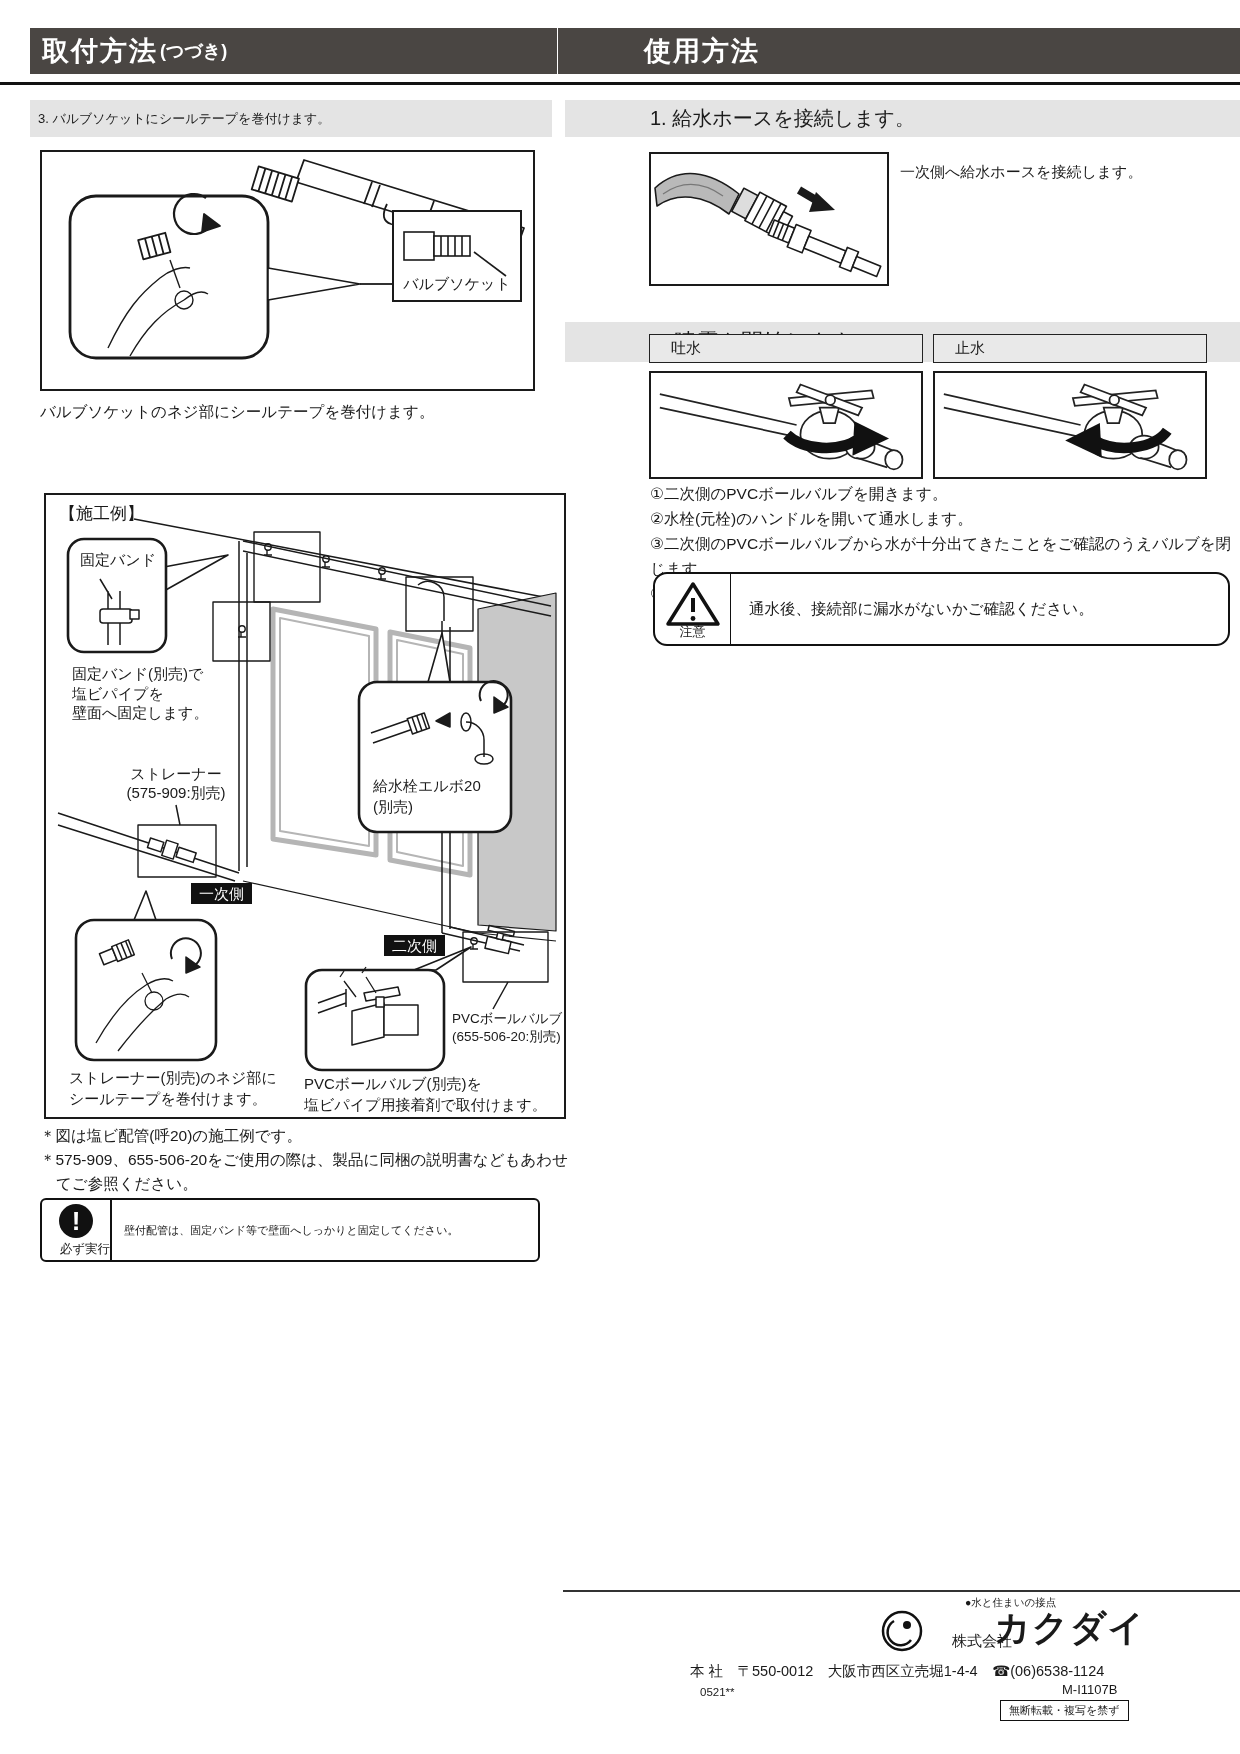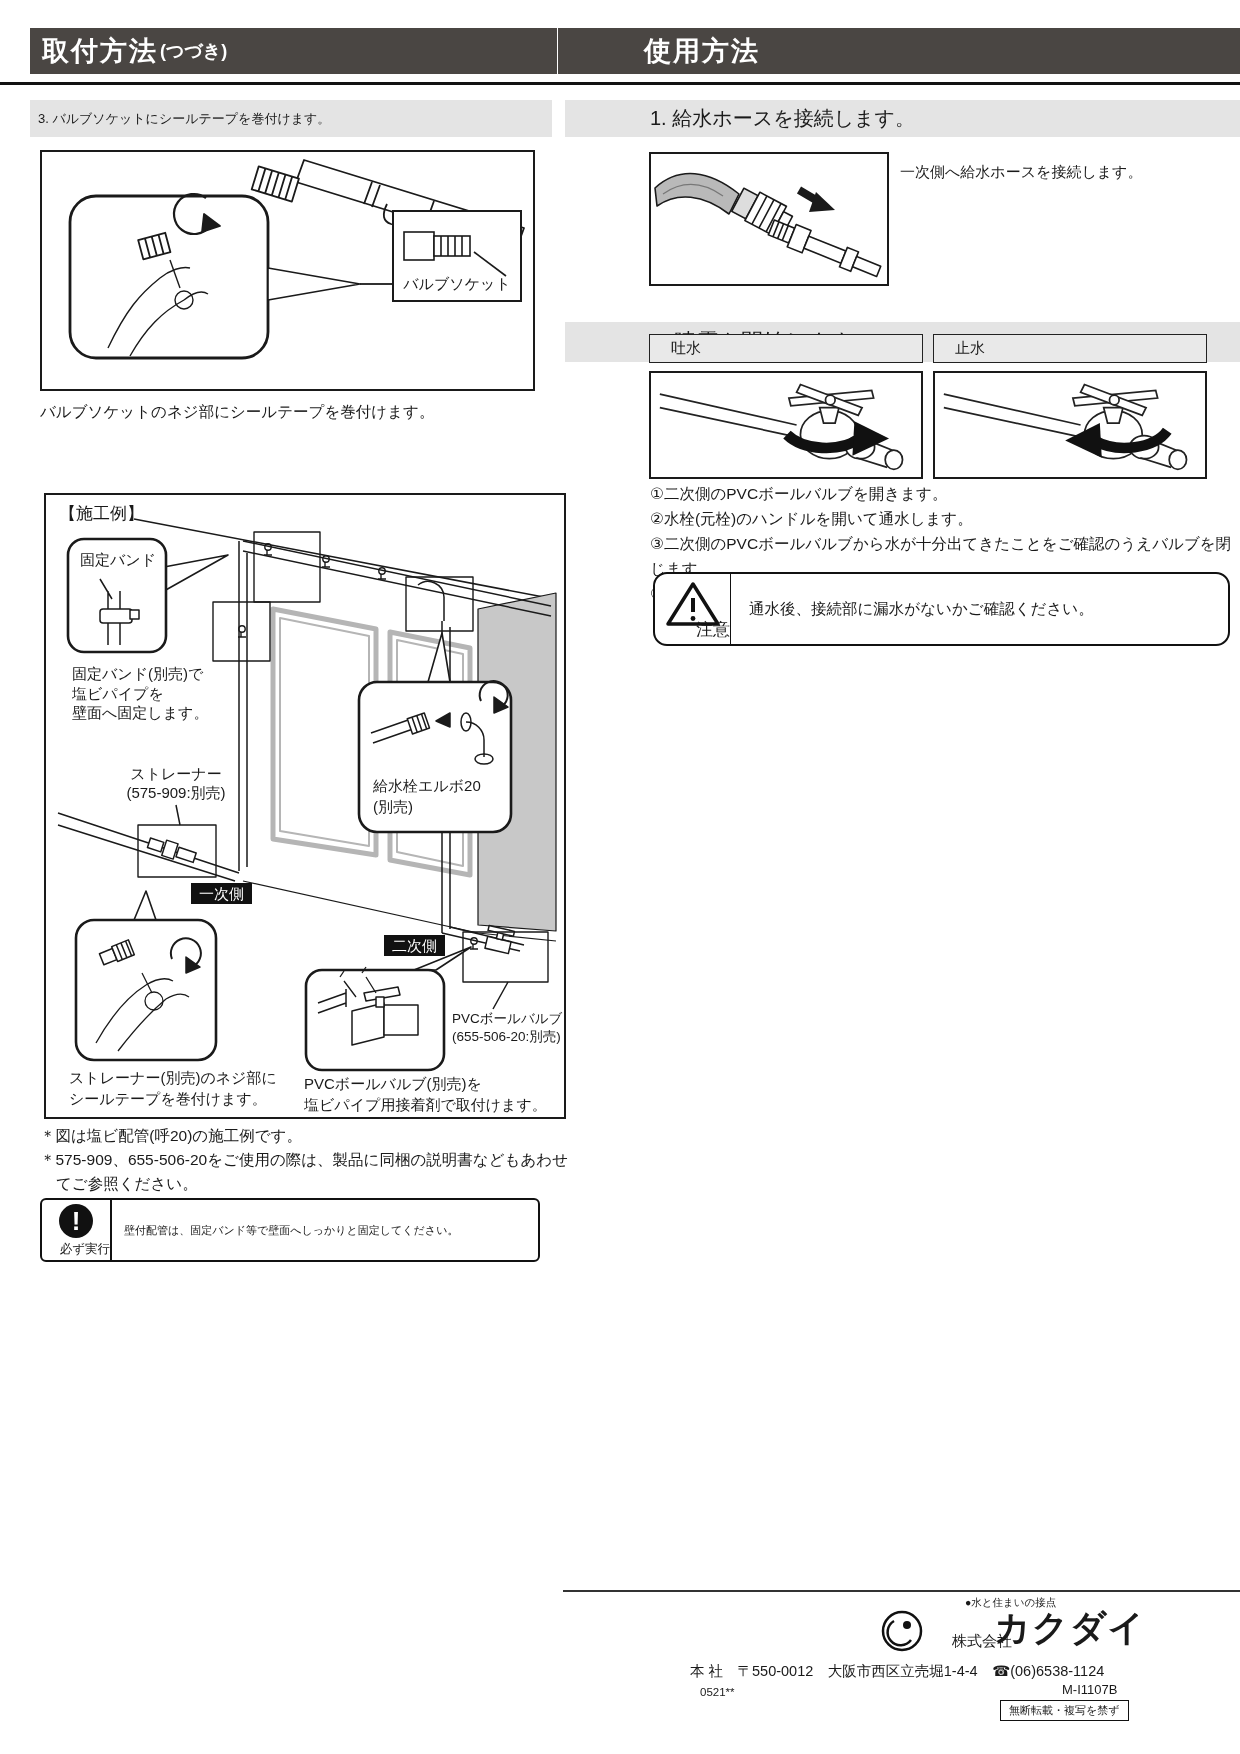--- a/index.html
+++ b/index.html
@@ -56,21 +56,21 @@
   
   .pstrip{position:absolute;top:334px;width:274px;height:29px;background:var(--panel-strip,#e9e9e9);border:1.5px solid #222;box-sizing:border-box;font-size:15px;line-height:26px;padding-left:21px;}
   .p1{left:649px;} .p2{left:933px;}
   .pbox{top:371px;width:274px;height:108px;}
   .pb1{left:649px;} .pb2{left:933px;}
   .instr{position:absolute;left:650px;top:481px;font-size:15.5px;line-height:25px;}
   
   .cautbox{position:absolute;left:653px;top:572px;width:577px;height:74px;border:2.5px solid #111;border-radius:14px;box-sizing:border-box;display:flex;background:#fff;}
   .caut-cell{width:75px;border-right:1.5px solid #111;position:relative;flex:none;}
   .caut-tri{position:absolute;left:50%;top:6px;transform:translateX(-50%);}
-  .caut-label{position:absolute;left:0;bottom:3px;width:100%;text-align:right;font-size:17px;}
+  .caut-label{position:absolute;left:0;bottom:3px;width:100%;text-align:center;font-size:13px;}
   .caut-text{flex:1;display:flex;align-items:center;padding-left:18px;font-size:15.5px;}
   
   .f-rule{position:absolute;left:563px;top:1590px;width:677px;height:1.5px;background:#333;}
   .f-tag{position:absolute;left:965px;top:1596px;font-size:10.5px;}
   .f-mark{position:absolute;left:880px;top:1609px;}
   .f-pre{position:absolute;left:928px;top:1632px;font-size:15px;margin-left:24px;}
   .f-name{position:absolute;left:994px;top:1604px;font-size:36px;font-weight:bold;letter-spacing:1px;}
   .f-addr{position:absolute;left:690px;top:1662px;font-size:14.5px;}
   .f-code{position:absolute;left:700px;top:1686px;font-size:11.5px;}
   .f-doc{position:absolute;left:1062px;top:1682px;font-size:13px;}

